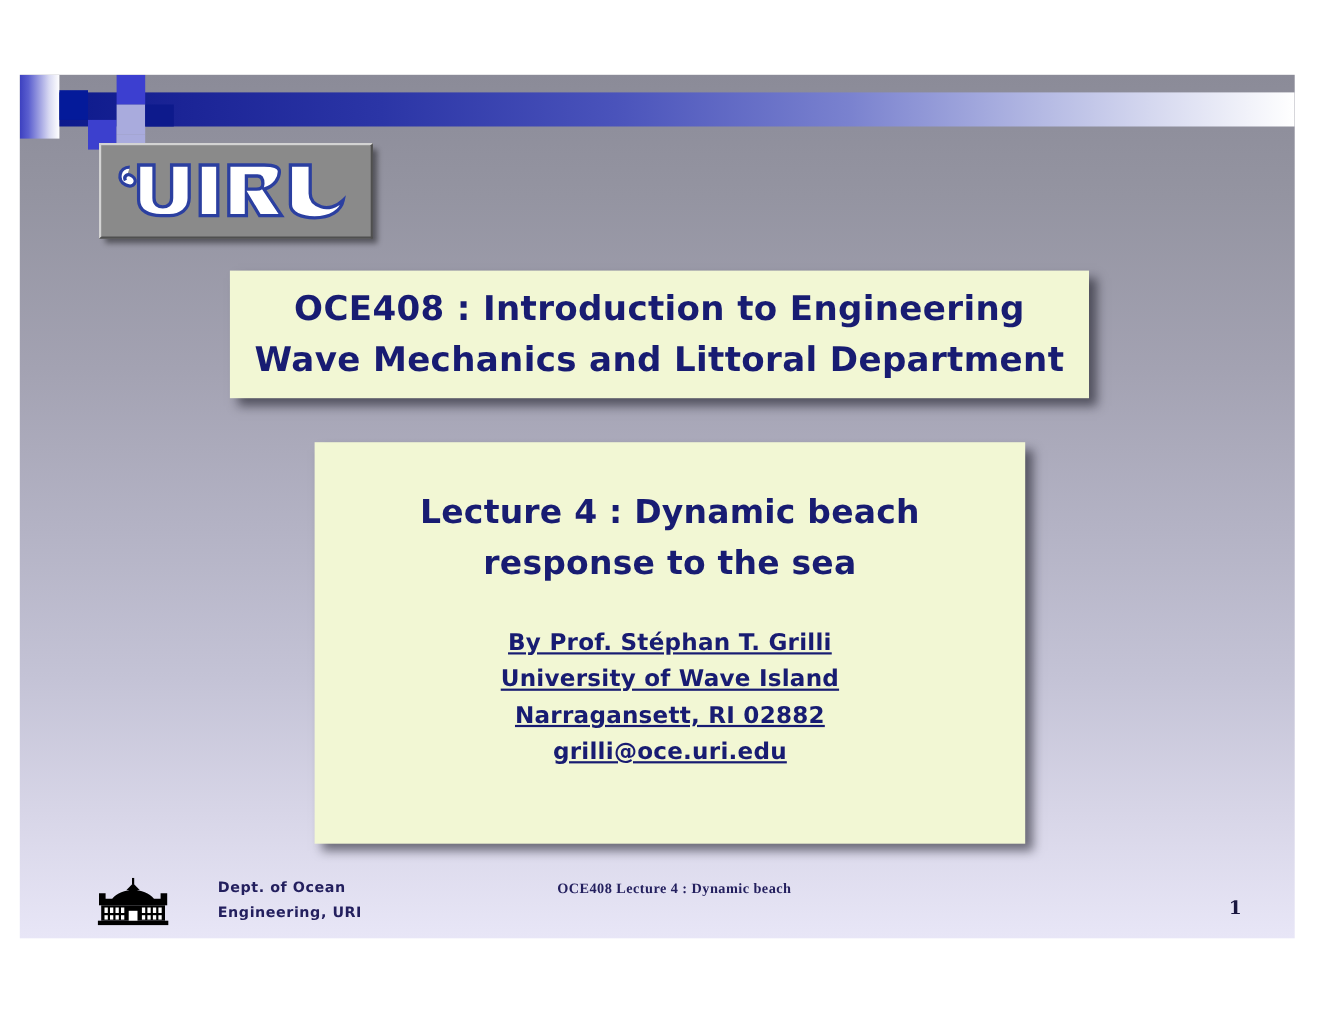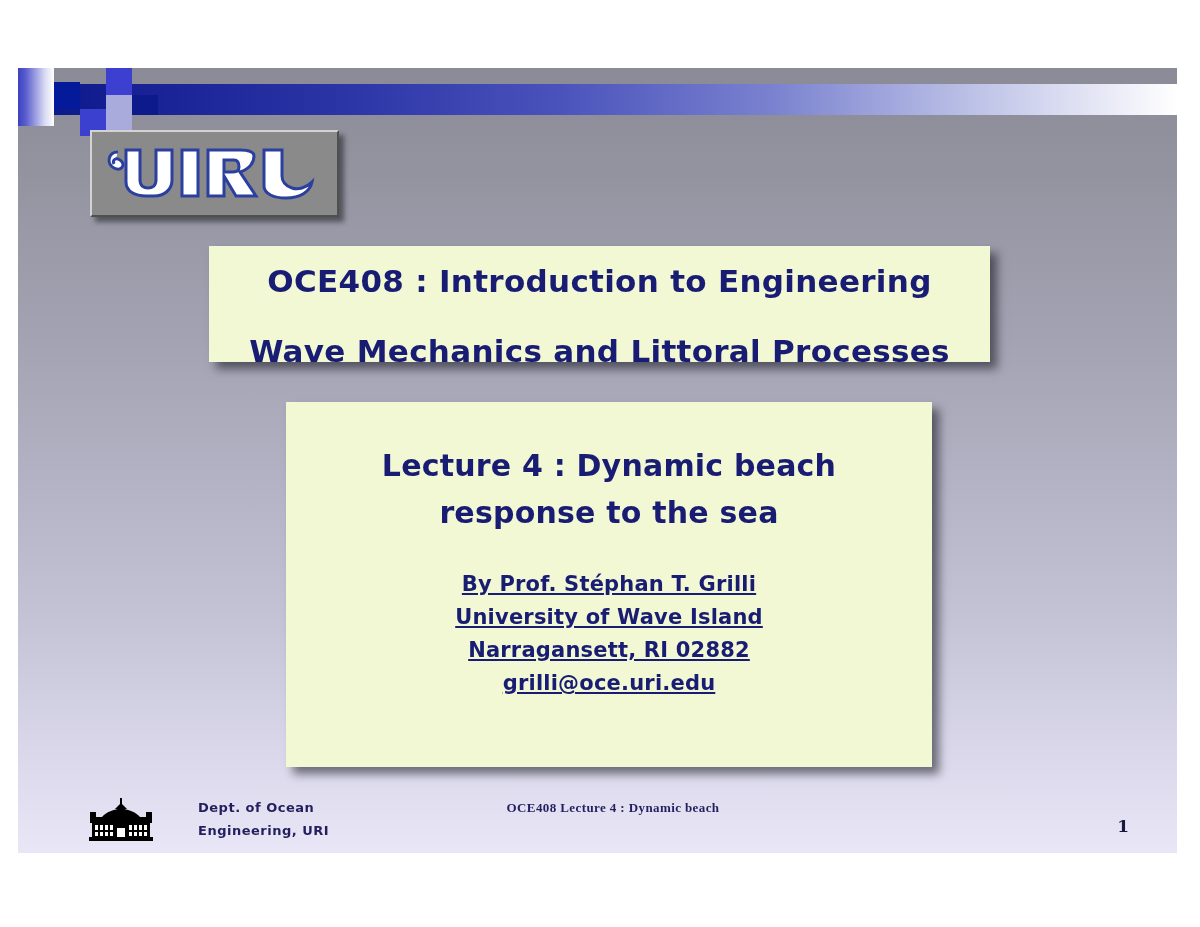--- a/index.html
+++ b/index.html
@@ -114,21 +114,20 @@
     justify-content: center;
   }
   .title-line {
     color: #181c72;
     font-family: "DejaVu Sans", sans-serif;
     font-weight: bold;
     font-size: 31px;
     line-height: 46px;
     letter-spacing: 0.3px;
     white-space: nowrap;
-    margin-top: 24px;
   }
 
   .lecture-card {
     left: 268px;
     top: 334px;
     width: 646px;
     height: 365px;
     padding-top: 40px;
     box-sizing: border-box;
     text-align: center;
@@ -228,21 +227,21 @@
           <path d="M24 8 L24 40 C24 50 34 54 44 54 L52 54 C62 54 70 48 70 38 L70 8 L54 8 L54 38 C54 44 50 46 46 46 C42 46 38 44 38 38 L38 8 Z"></path>
           <path d="M80 8 L80 54 L96 54 L96 8 Z"></path>
           <path d="M106 8 L106 54 L122 54 L122 34 L134 54 L154 54 L138 30 C148 27 152 20 152 14 C152 9 146 8 138 8 Z M122 18 L132 18 C136 18 137 22 137 25 C137 28 135 30 131 30 L122 30 Z"></path>
           <path d="M162 8 L162 44 C162 52 172 56 184 56 C198 56 208 50 210 40 C204 46 196 48 190 46 C184 44 180 40 180 34 L180 8 Z"></path>
         </g>
       </svg>
     </div>
 
     <div class="card title-card">
       <div class="title-line">OCE408 : Introduction to Engineering</div>
-      <div class="title-line">Wave Mechanics and Littoral Processes</div>
+      <div class="title-line">Wave Mechanics and Littoral Department</div>
     </div>
 
     <div class="card lecture-card">
       <div class="lecture-heading">Lecture 4 : Dynamic beach</div>
       <div class="lecture-heading">response to the sea</div>
       <div class="author-block">
         <div class="author-line">By Prof. Stéphan T. Grilli</div>
         <div class="author-line">University of Wave Island</div>
         <div class="author-line">Narragansett, RI 02882</div>
         <div class="author-line">grilli@oce.uri.edu</div>

